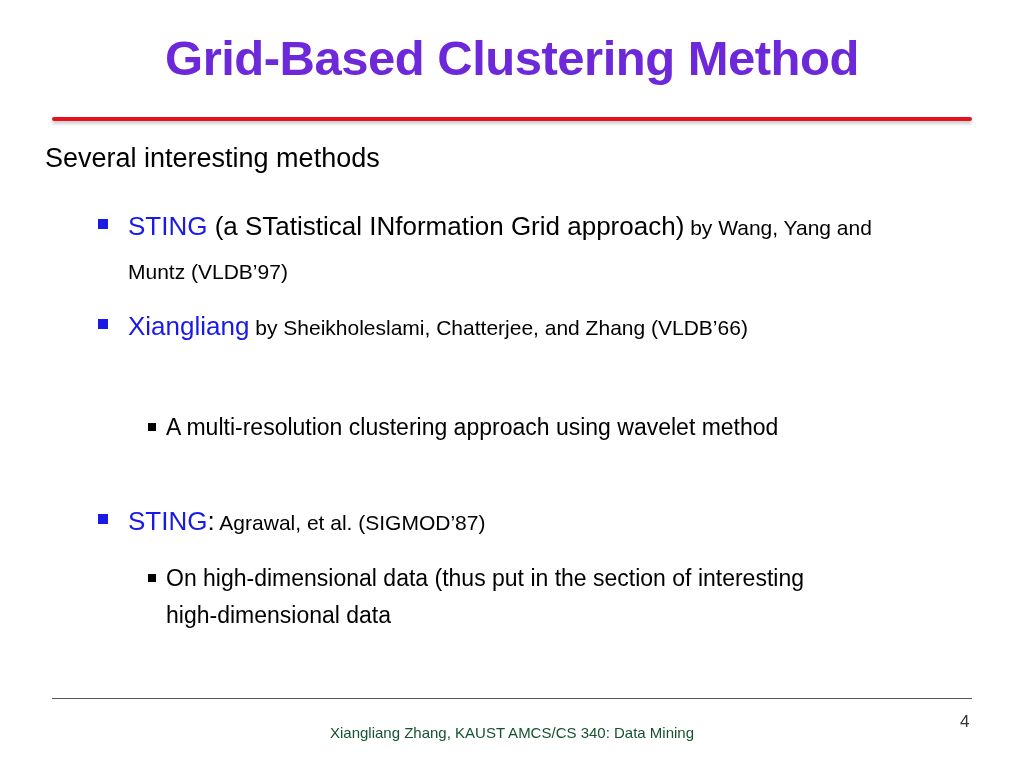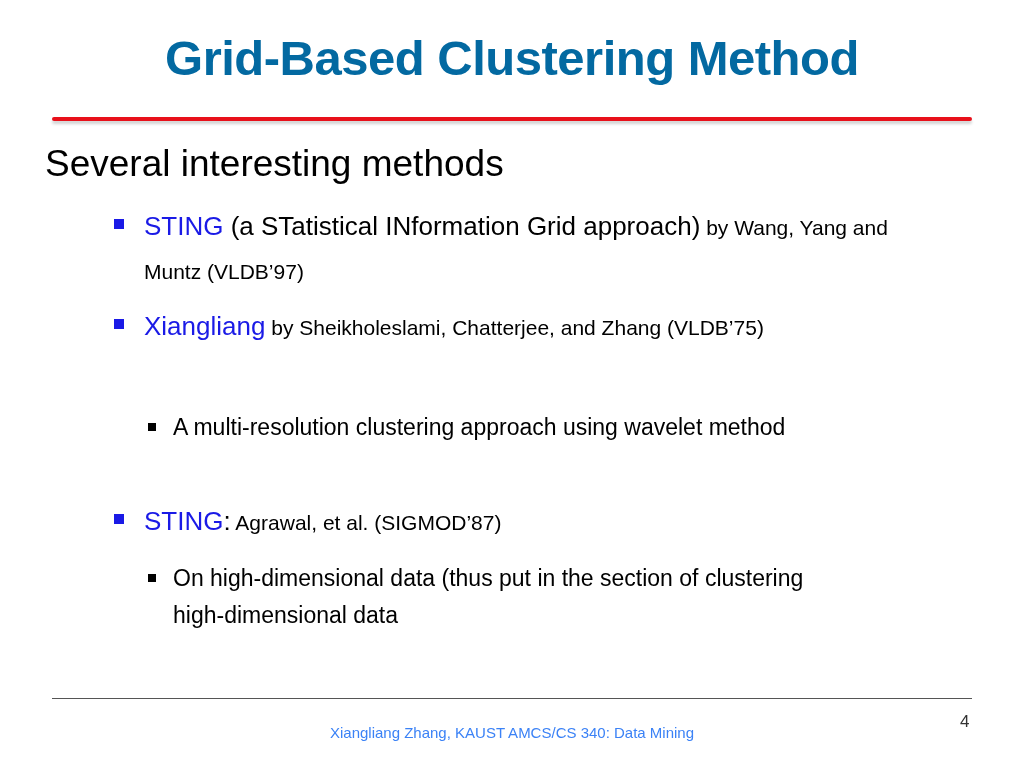--- a/index.html
+++ b/index.html
@@ -2,46 +2,46 @@
 <html><head>
 <meta charset="utf-8">
 <style>
   html, body { margin: 0; padding: 0; }
   body {
     width: 1024px; height: 768px; background: #ffffff; position: relative; overflow: hidden;
     font-family: "Liberation Sans", sans-serif; color: #000;
   }
   .title {
     position: absolute; left: 0; right: 0; top: 30px; text-align: center;
-    font-weight: bold; font-size: 49px; color: #0369a1; letter-spacing: -0.5px;
+    font-weight: bold; font-size: 49px; color: #6d28d9; letter-spacing: -0.5px;
   }
   .title-rule {
     position: absolute; left: 52px; width: 920px; top: 117px; height: 4px;
     background: #e8101a; border-radius: 2px;
     box-shadow: 0 3px 3px rgba(0,0,0,0.18);
   }
-  .l0 { position: absolute; left: 45px; top: 143px; font-size: 37px; }
-  .l1 { position: absolute; left: 114px; width: 800px; font-size: 26px; line-height: 42px; }
+  .l0 { position: absolute; left: 45px; top: 143px; font-size: 27px; }
+  .l1 { position: absolute; left: 98px; width: 800px; font-size: 26px; line-height: 42px; }
   .l1 .bullet {
     position: absolute; left: 0; top: 14px; width: 10px; height: 10px; background: #1a1ae6;
   }
   .l1 .body { margin-left: 30px; display: block; }
   .l1 .small { font-size: 21px; }
   .l2 { position: absolute; left: 148px; width: 700px; font-size: 23px; line-height: 37px; }
   .l2 .bullet {
     position: absolute; left: 0; top: 14px; width: 8px; height: 8px; background: #000;
   }
-  .l2 .body { margin-left: 25px; display: block; }
+  .l2 .body { margin-left: 18px; display: block; }
   .blue { color: #1a1ae6; }
   .footer-rule {
     position: absolute; left: 52px; width: 920px; top: 698px; height: 1px; background: #555;
   }
   .footer-text {
     position: absolute; left: 0; right: 0; top: 724px; text-align: center; 
-    font-size: 15px; color: #3b82f6;
+    font-size: 15px; color: #14532d;
   }
   .page-num {
     position: absolute; left: 960px; top: 712px; font-size: 17px; color: #333;
   }
 </style>
 </head>
 <body>
 
 <div class="title">Grid-Based Clustering Method</div>
 <div class="title-rule"></div>
@@ -51,34 +51,34 @@
 <div class="l1" style="top:205px;">
   <span class="bullet"></span>
   <span class="body">
     <span class="blue">STING</span><span> (a STatistical INformation Grid approach)</span><span class="small"> by Wang, Yang and Muntz (VLDB’97)</span>
   </span>
 </div>
 
 <div class="l1" style="top:305px;">
   <span class="bullet"></span>
   <span class="body">
-    <span class="blue">Xiangliang</span><span></span><span class="small"> by Sheikholeslami, Chatterjee, and Zhang (VLDB’75)</span>
+    <span class="blue">Xiangliang</span><span></span><span class="small"> by Sheikholeslami, Chatterjee, and Zhang (VLDB’66)</span>
   </span>
 </div>
 <div class="l2" style="top:409px;">
   <span class="bullet"></span>
   <span class="body">A multi-resolution clustering approach using wavelet method</span>
 </div>
 
 <div class="l1" style="top:500px;">
   <span class="bullet"></span>
   <span class="body">
     <span class="blue">STING</span><span>:</span><span class="small"> Agrawal, et al. (SIGMOD’87)</span>
   </span>
 </div>
 <div class="l2" style="top:560px;">
   <span class="bullet"></span>
-  <span class="body">On high-dimensional data (thus put in the section of clustering high-dimensional data</span>
+  <span class="body">On high-dimensional data (thus put in the section of interesting high-dimensional data</span>
 </div>
 
 <div class="footer-rule"></div>
 <div class="footer-text">Xiangliang Zhang, KAUST AMCS/CS 340: Data Mining</div>
 <div class="page-num">4</div>
 
 </body></html>

